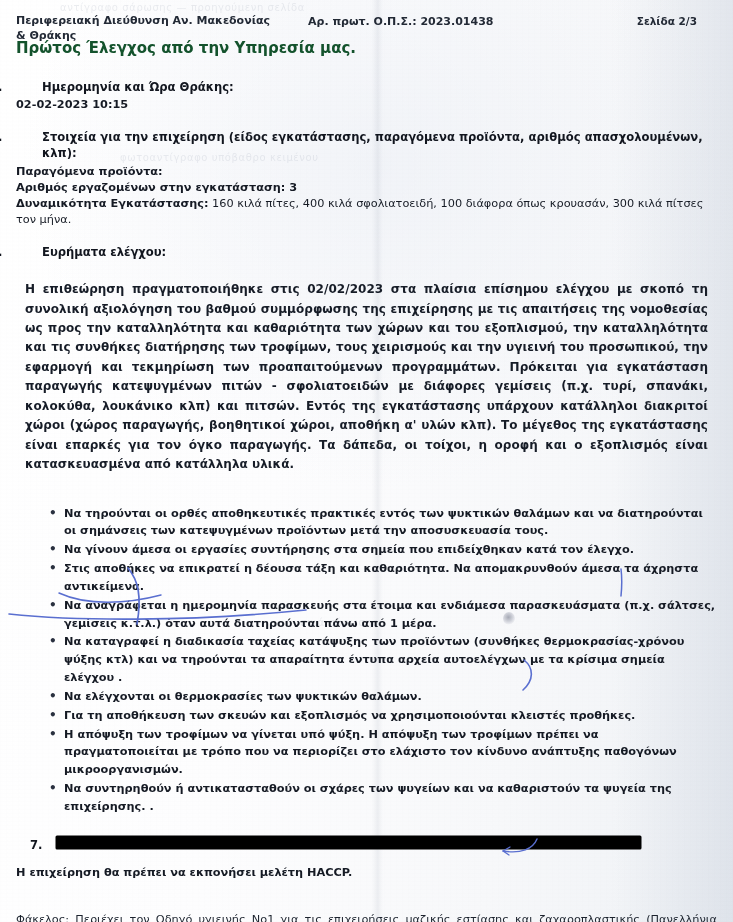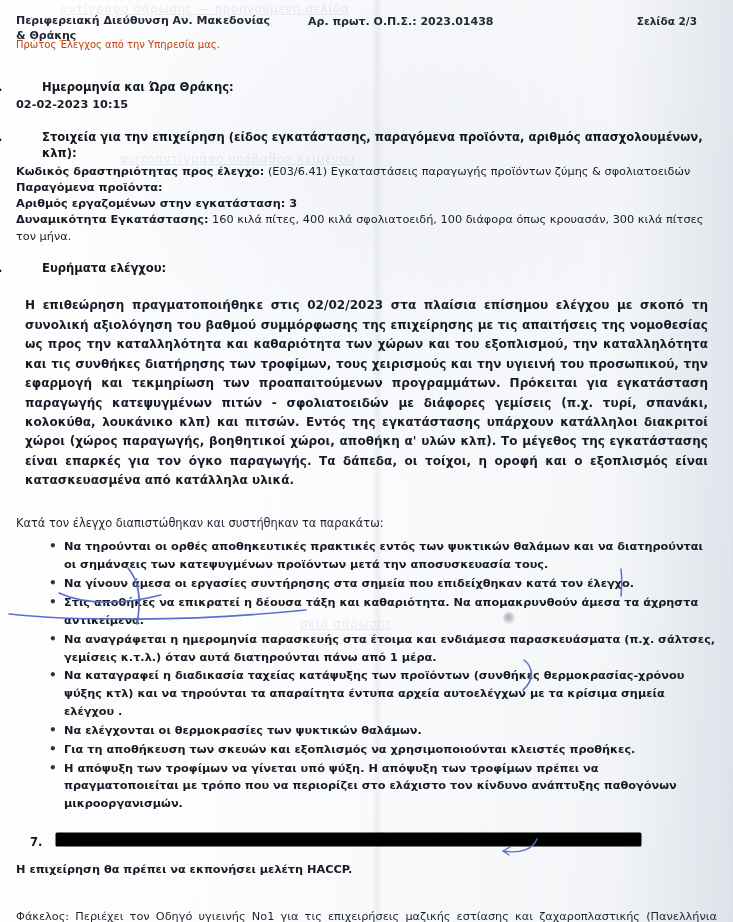--- a/index.html
+++ b/index.html
@@ -52,26 +52,25 @@
     z-index: 3;
     pointer-events: none;
     background: linear-gradient(90deg, rgba(200,207,218,0) 0%, rgba(186,195,210,0.30) 100%);
   }
   .ghost-band {
     position: absolute;
     z-index: 1;
     pointer-events: none;
     opacity: .16;
     color: #8a93a6;
-    font-size: 12px;
+    font-size: 10px;
     letter-spacing: .6px;
     white-space: nowrap;
     overflow: hidden;
     filter: blur(0.7px);
-    text-decoration: underline;
   }
 
   
   .page {
     position: relative;
     z-index: 10;
     padding: 0;
   }
 
   .header {
@@ -108,23 +107,23 @@
     font-size: 10.5px;
     font-weight: 700;
     color: #232a36;
     white-space: nowrap;
   }
 
   .subhdr {
     position: absolute;
     top: 39px;
     left: 16px;
-    font-size: 10px;
-    font-weight: 400;
-    color: #c2410c;
+    font-size: 15px;
+    font-weight: 700;
+    color: #14532d;
     white-space: nowrap;
   }
 
   .body-area {
     position: absolute;
     top: 70px;
     left: 16px;
     right: 16px;
   }
 
@@ -276,43 +275,42 @@
     <div class="spacer-sm"></div>
     <p class="sec-head">
       <span class="num">4.</span><span>Ημερομηνία και Ώρα Θράκης:</span>
     </p>
     <p class="line">02-02-2023 10:15</p>
 
     <div class="spacer-md"></div>
     <p class="sec-head">
       <span class="num">5.</span><span>Στοιχεία για την επιχείρηση (είδος εγκατάστασης, παραγόμενα προϊόντα, αριθμός απασχολουμένων, κλπ):</span>
     </p>
-    <p class="line mixed"><b>Κωδικός δραστηριότητας προς έλεγχο:</b><span class="reg-inline" style="font-weight:400;"> (E03/6.41) Εγκαταστάσεις παραγωγής προϊόντων ζύμης &amp; σφολιατοειδών</span></p>
     <p class="line">Παραγόμενα προϊόντα:</p>
     <p class="line">Αριθμός εργαζομένων στην εγκατάσταση: 3</p>
     <p class="line mixed"><b>Δυναμικότητα Εγκατάστασης:</b><span style="font-weight:400;"> 160 κιλά πίτες, 400 κιλά σφολιατοειδή, 100 διάφορα όπως κρουασάν, 300 κιλά πίτσες τον μήνα.</span></p>
 
     <div class="spacer-md"></div>
     <p class="sec-head">
       <span class="num">6.</span><span>Ευρήματα ελέγχου:</span>
     </p>
     <div class="spacer-sm"></div>
     <p class="para">Η επιθεώρηση πραγματοποιήθηκε στις 02/02/2023 στα πλαίσια επίσημου ελέγχου με σκοπό τη συνολική αξιολόγηση του βαθμού συμμόρφωσης της επιχείρησης με τις απαιτήσεις της νομοθεσίας ως προς την καταλληλότητα και καθαριότητα των χώρων και του εξοπλισμού, την καταλληλότητα και τις συνθήκες διατήρησης των τροφίμων, τους χειρισμούς και την υγιεινή του προσωπικού, την εφαρμογή και τεκμηρίωση των προαπαιτούμενων προγραμμάτων. Πρόκειται για εγκατάσταση παραγωγής κατεψυγμένων πιτών - σφολιατοειδών με διάφορες γεμίσεις (π.χ. τυρί, σπανάκι, κολοκύθα, λουκάνικο κλπ) και πιτσών. Εντός της εγκατάστασης υπάρχουν κατάλληλοι διακριτοί χώροι (χώρος παραγωγής, βοηθητικοί χώροι, αποθήκη α' υλών κλπ). Το μέγεθος της εγκατάστασης είναι επαρκές για τον όγκο παραγωγής. Τα δάπεδα, οι τοίχοι, η οροφή και ο εξοπλισμός είναι κατασκευασμένα από κατάλληλα υλικά.</p>
     <div class="spacer-md"></div>
-    <p class="lead">Κατά τον έλεγχο διαπιστώθηκαν και συστήθηκαν τα παρακάτω:</p>
 
     <ul class="findings">
       <li>Να τηρούνται οι ορθές αποθηκευτικές πρακτικές εντός των ψυκτικών θαλάμων και να διατηρούνται οι σημάνσεις των κατεψυγμένων προϊόντων μετά την αποσυσκευασία τους.</li>
       <li>Να γίνουν άμεσα οι εργασίες συντήρησης στα σημεία που επιδείχθηκαν κατά τον έλεγχο.</li>
       <li>Στις αποθήκες να επικρατεί η δέουσα τάξη και καθαριότητα. Να απομακρυνθούν άμεσα τα άχρηστα αντικείμενα.</li>
       <li>Να αναγράφεται η ημερομηνία παρασκευής στα έτοιμα και ενδιάμεσα παρασκευάσματα (π.χ. σάλτσες, γεμίσεις κ.τ.λ.) όταν αυτά διατηρούνται πάνω από 1 μέρα.</li>
       <li>Να καταγραφεί η διαδικασία ταχείας κατάψυξης των προϊόντων (συνθήκες θερμοκρασίας-χρόνου ψύξης κτλ) και να τηρούνται τα απαραίτητα έντυπα αρχεία αυτοελέγχων με τα κρίσιμα σημεία ελέγχου .</li>
       <li>Να ελέγχονται οι θερμοκρασίες των ψυκτικών θαλάμων.</li>
       <li>Για τη αποθήκευση των σκευών και εξοπλισμός να χρησιμοποιούνται κλειστές προθήκες.</li>
       <li>Η απόψυξη των τροφίμων να γίνεται υπό ψύξη. Η απόψυξη των τροφίμων πρέπει να πραγματοποιείται με τρόπο που να περιορίζει στο ελάχιστο τον κίνδυνο ανάπτυξης παθογόνων μικροοργανισμών.</li>
+      <li>Να συντηρηθούν ή αντικατασταθούν οι σχάρες των ψυγείων και να καθαριστούν τα ψυγεία της επιχείρησης. .</li>
     </ul>
 
     <div class="spacer-lg"></div>
     <div class="redacted-row">
       <span class="num">7.</span>
       <span class="redact-bar"></span>
 
     </div>
     <div class="spacer-sm"></div>
     <p class="line">Η επιχείρηση θα πρέπει να εκπονήσει μελέτη HACCP.</p>

